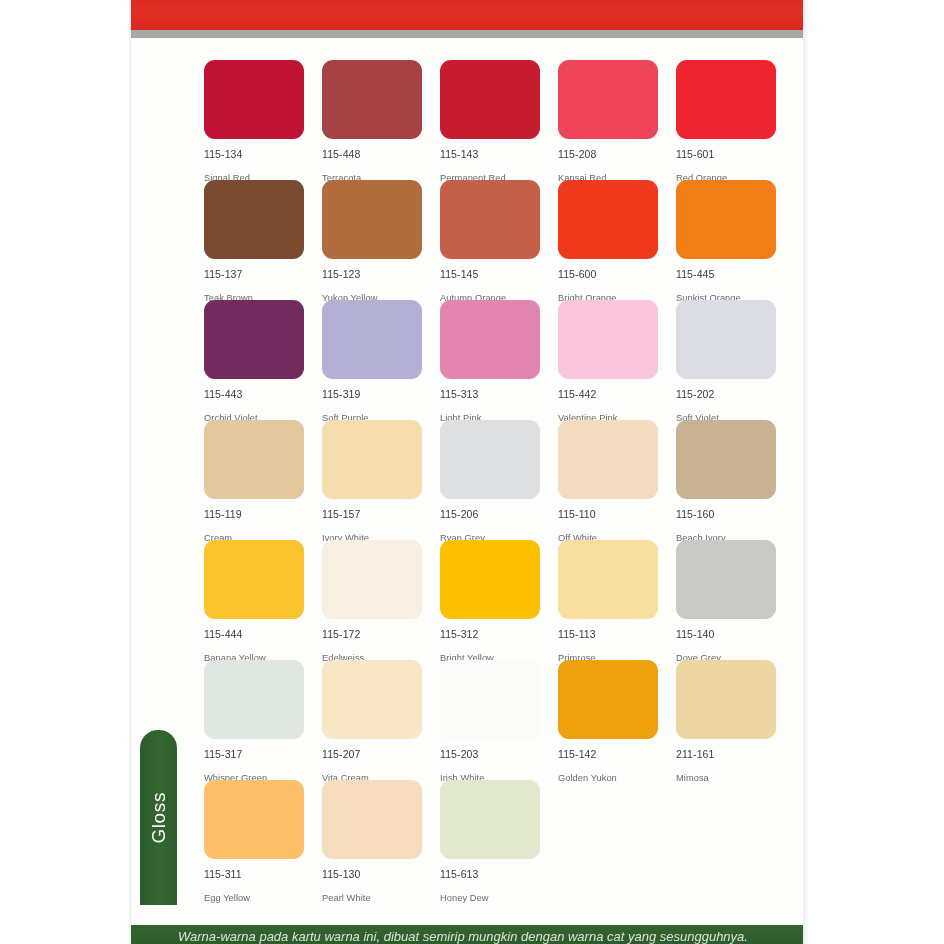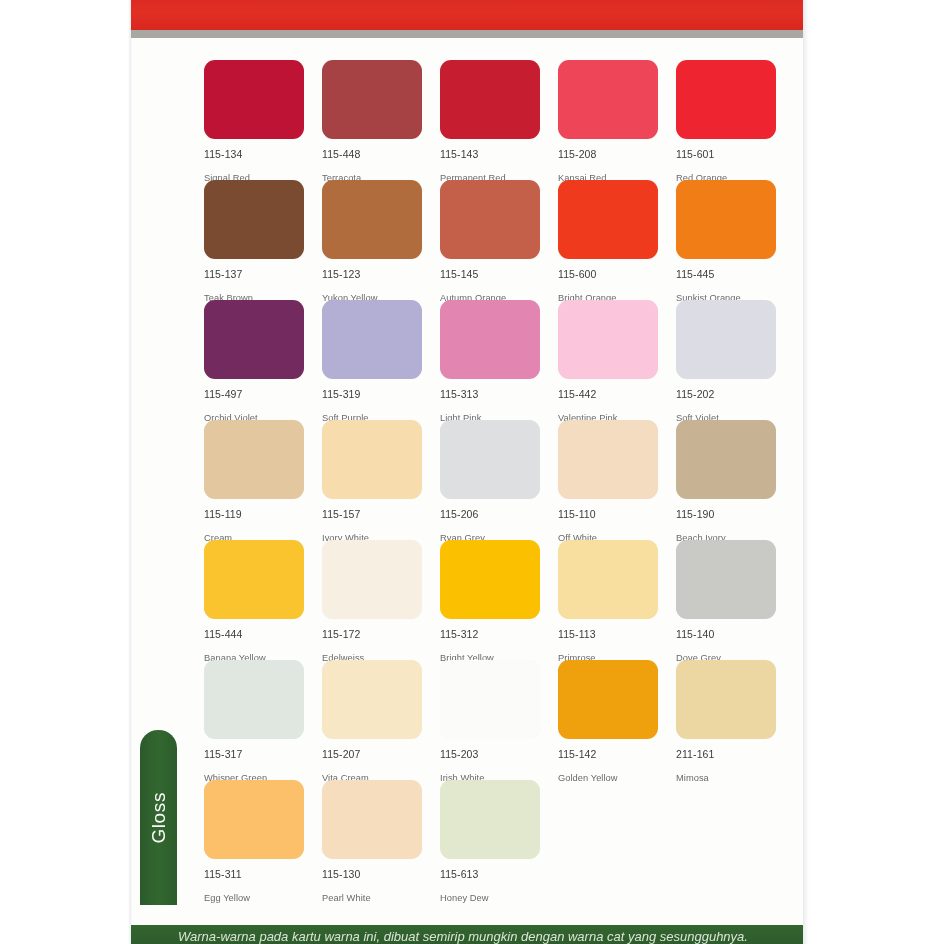--- a/index.html
+++ b/index.html
@@ -212,21 +212,21 @@
         <div class="swatch-code">115-600</div>
         <div class="swatch-name">Bright Orange</div>
       </div>
       <div class="swatch-cell">
         <div class="swatch-chip" style="background: rgb(240, 125, 22);"></div>
         <div class="swatch-code">115-445</div>
         <div class="swatch-name">Sunkist Orange</div>
       </div>
       <div class="swatch-cell">
         <div class="swatch-chip" style="background: rgb(115, 42, 94);"></div>
-        <div class="swatch-code">115-497</div>
+        <div class="swatch-code">115-443</div>
         <div class="swatch-name">Orchid Violet</div>
       </div>
       <div class="swatch-cell">
         <div class="swatch-chip" style="background: rgb(179, 174, 212);"></div>
         <div class="swatch-code">115-319</div>
         <div class="swatch-name">Soft Purple</div>
       </div>
       <div class="swatch-cell">
         <div class="swatch-chip" style="background: rgb(227, 133, 177);"></div>
         <div class="swatch-code">115-313</div>
@@ -257,21 +257,21 @@
         <div class="swatch-code">115-206</div>
         <div class="swatch-name">Ryan Grey</div>
       </div>
       <div class="swatch-cell">
         <div class="swatch-chip" style="background: rgb(243, 220, 191);"></div>
         <div class="swatch-code">115-110</div>
         <div class="swatch-name">Off White</div>
       </div>
       <div class="swatch-cell">
         <div class="swatch-chip" style="background: rgb(199, 178, 148);"></div>
-        <div class="swatch-code">115-190</div>
+        <div class="swatch-code">115-160</div>
         <div class="swatch-name">Beach Ivory</div>
       </div>
       <div class="swatch-cell">
         <div class="swatch-chip" style="background: rgb(249, 196, 46);"></div>
         <div class="swatch-code">115-444</div>
         <div class="swatch-name">Banana Yellow</div>
       </div>
       <div class="swatch-cell">
         <div class="swatch-chip" style="background: rgb(247, 239, 225);"></div>
         <div class="swatch-code">115-172</div>
@@ -303,21 +303,21 @@
         <div class="swatch-name">Vita Cream</div>
       </div>
       <div class="swatch-cell">
         <div class="swatch-chip" style="background: rgb(251, 251, 249);"></div>
         <div class="swatch-code">115-203</div>
         <div class="swatch-name">Irish White</div>
       </div>
       <div class="swatch-cell">
         <div class="swatch-chip" style="background: rgb(238, 160, 13);"></div>
         <div class="swatch-code">115-142</div>
-        <div class="swatch-name">Golden Yellow</div>
+        <div class="swatch-name">Golden Yukon</div>
       </div>
       <div class="swatch-cell">
         <div class="swatch-chip" style="background: rgb(236, 215, 163);"></div>
         <div class="swatch-code">211-161</div>
         <div class="swatch-name">Mimosa</div>
       </div>
       <div class="swatch-cell">
         <div class="swatch-chip" style="background: rgb(251, 192, 105);"></div>
         <div class="swatch-code">115-311</div>
         <div class="swatch-name">Egg Yellow</div>

